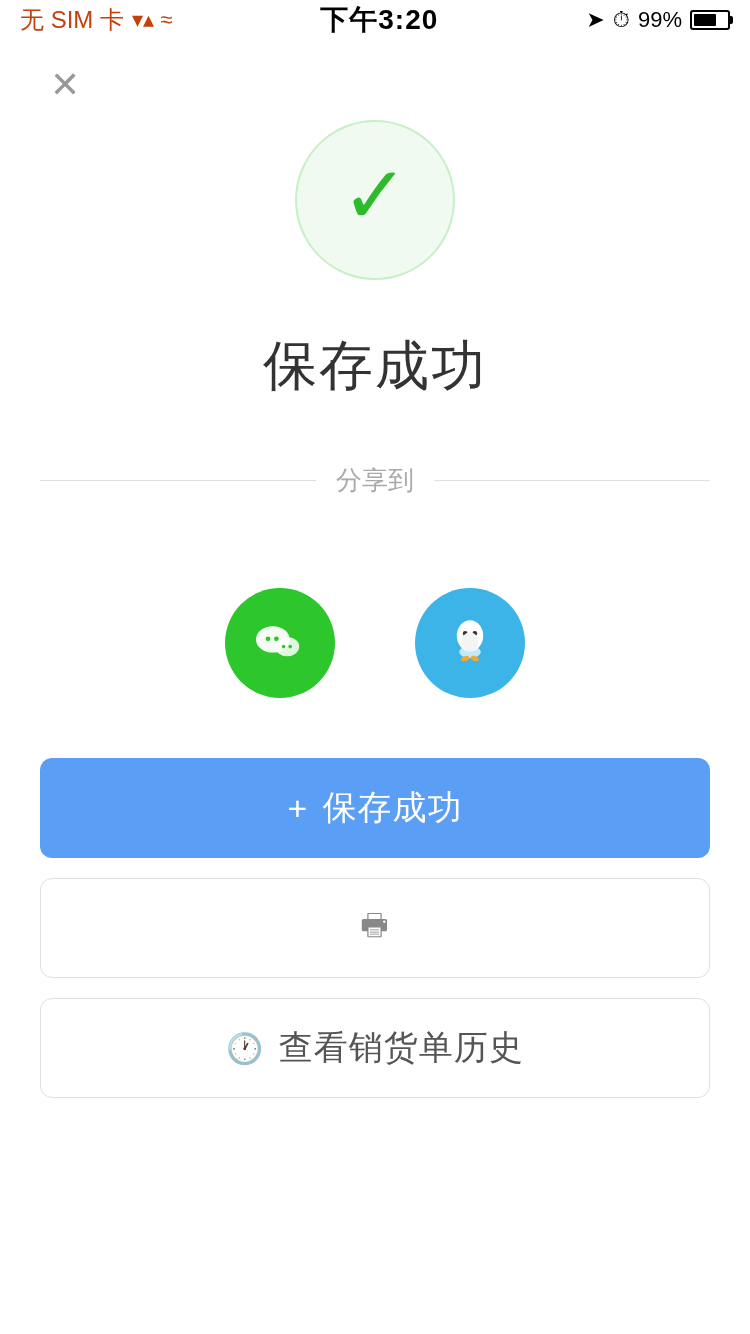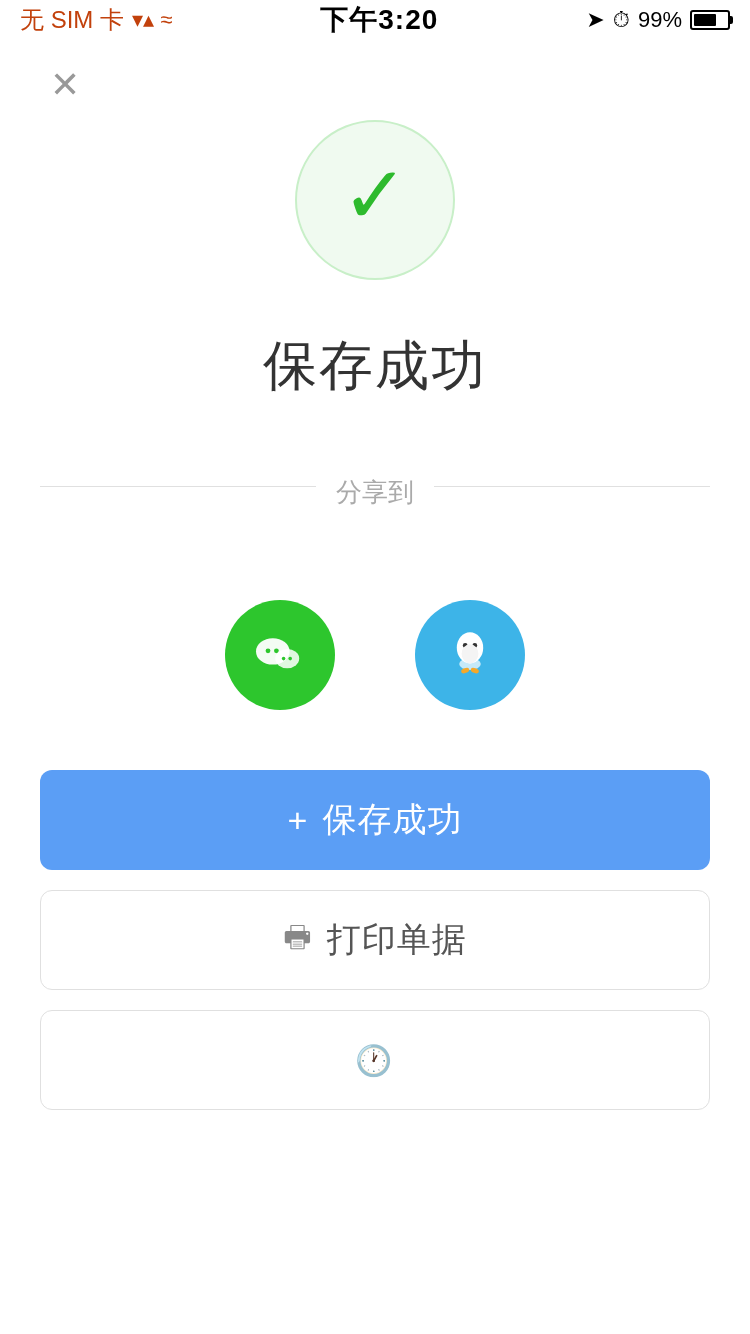--- a/index.html
+++ b/index.html
@@ -160,21 +160,20 @@
     .divider-line {
       flex: 1;
       height: 1px;
       background: #e0e0e0;
     }
 
     .share-label {
       font-size: 26px;
       color: #aaa;
       white-space: nowrap;
-      margin-top: 12px;
     }
 
     
     .share-icons {
       display: flex;
       justify-content: center;
       gap: 80px;
       margin-bottom: 60px;
     }
 
@@ -325,20 +324,20 @@
     </button>
   </div>
 
   <div class="actions">
     <button class="btn-primary">
       <span class="btn-icon">+</span>
       <span>保存成功</span>
     </button>
     <button class="btn-secondary">
       <span class="btn-icon">🖶</span>
-      <span>打印单据</span>
     </button>
     <button class="btn-secondary">
       <span class="btn-icon">🕐</span>
+      <span>查看销货单历史</span>
     </button>
   </div>
 
 </div>
 
 </body></html>

